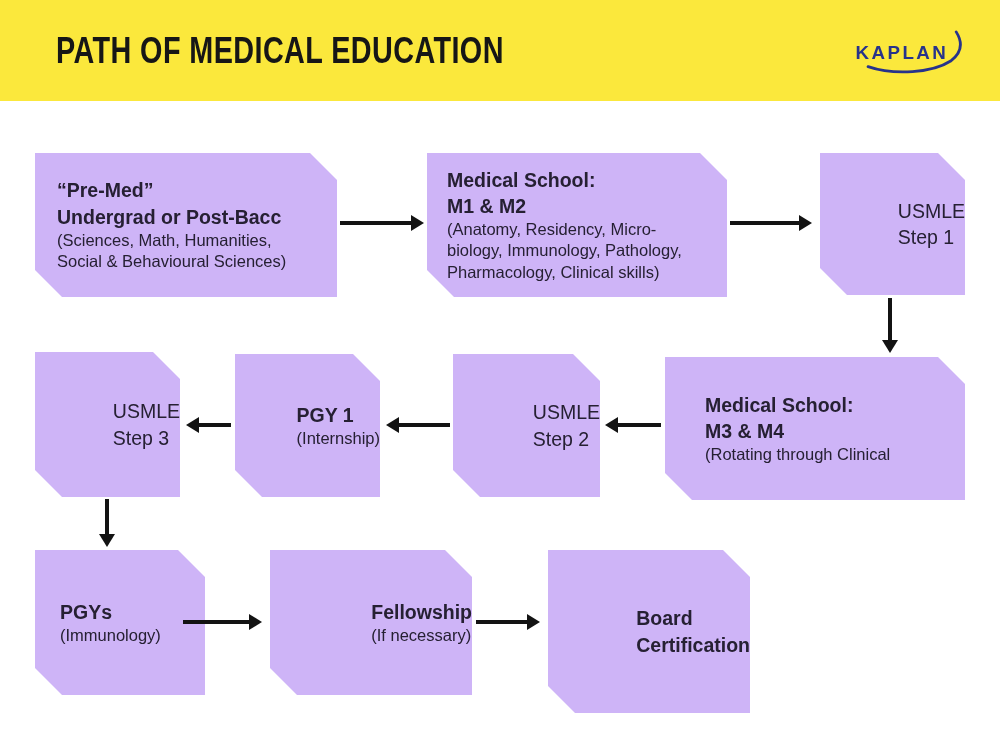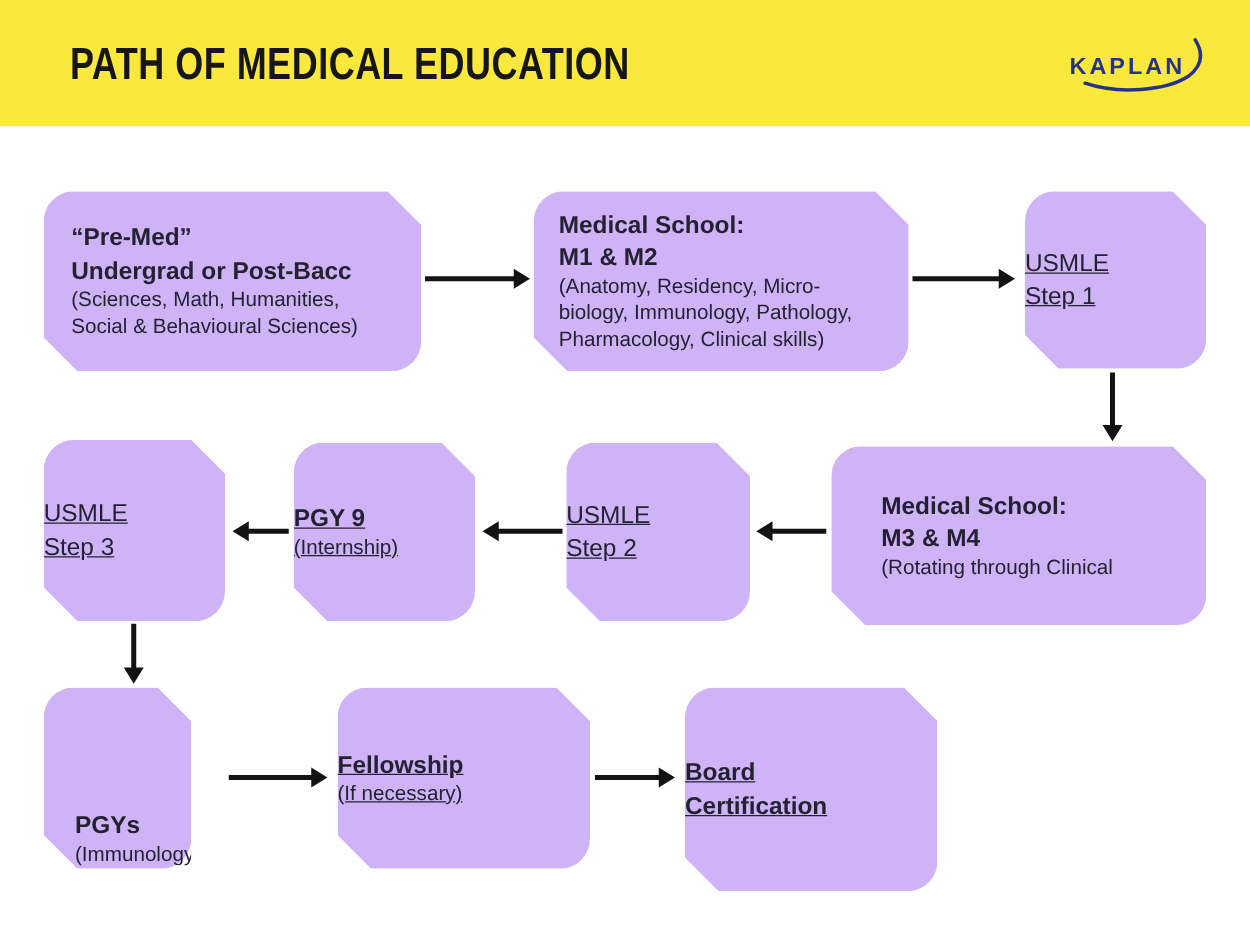--- a/index.html
+++ b/index.html
@@ -21,24 +21,23 @@
   .logo{position:absolute;right:32px;top:28px;width:118px;height:48px;margin-left:28px;}
   .logo svg{width:100%;height:100%;display:block;}
 
   .flow{position:absolute;left:0;top:101px;width:1000px;height:647px;}
 
   .node{
     position:absolute;background:var(--purple,#CEB4F7);
     clip-path:polygon(0 0,calc(100% - 27px) 0,100% 27px,100% 100%,27px 100%,0 calc(100% - 27px));
     display:flex;flex-direction:column;justify-content:center;
     box-sizing:border-box;
-    border-radius:24px;
   }
   .node .inner{display:block;}
-  .node.center{align-items:flex-start;text-decoration:underline;}
+  .node.center{align-items:flex-end;}
   .t{font-size:19.5px;font-weight:600;line-height:1.34;}
   .t.med{font-weight:500;}
   .s{font-size:16.5px;font-weight:400;line-height:1.3;}
 
   .arrow{position:absolute;}
   .arrow .shaft{position:absolute;background:var(--arrow,#131313);}
   .arrow .head{position:absolute;width:0;height:0;}
   .arrow.right{height:16px;}
   .arrow.right .shaft{left:0;right:11px;top:6px;height:4px;}
   .arrow.right .head{right:0;top:0;border-top:8px solid transparent;border-bottom:8px solid transparent;border-left:13px solid var(--arrow,#131313);}
@@ -102,33 +101,33 @@
 
   <section class="node center" style="left:453px;top:253px;width:147px;height:143px;">
     <div class="inner">
       <div class="t med">USMLE</div>
       <div class="t med">Step 2</div>
     </div>
   </section>
 
   <section class="node center" style="left:235px;top:253px;width:145px;height:143px;">
     <div class="inner">
-      <div class="t">PGY 9</div>
+      <div class="t">PGY 1</div>
       <div class="s">(Internship)</div>
     </div>
   </section>
 
   <section class="node center" style="left:35px;top:251px;width:145px;height:145px;">
     <div class="inner">
       <div class="t med">USMLE</div>
       <div class="t med">Step 3</div>
     </div>
   </section>
 
-  <section class="node" style="left:35px;top:449px;width:118px;height:145px;padding-left:25px;justify-content:flex-end;">
+  <section class="node" style="left:35px;top:449px;width:170px;height:145px;padding-left:25px;">
     <div class="inner">
       <div class="t">PGYs</div>
       <div class="s">(Immunology)</div>
     </div>
   </section>
 
   <section class="node center" style="left:270px;top:449px;width:202px;height:145px;">
     <div class="inner">
       <div class="t">Fellowship</div>
       <div class="s">(If necessary)</div>

